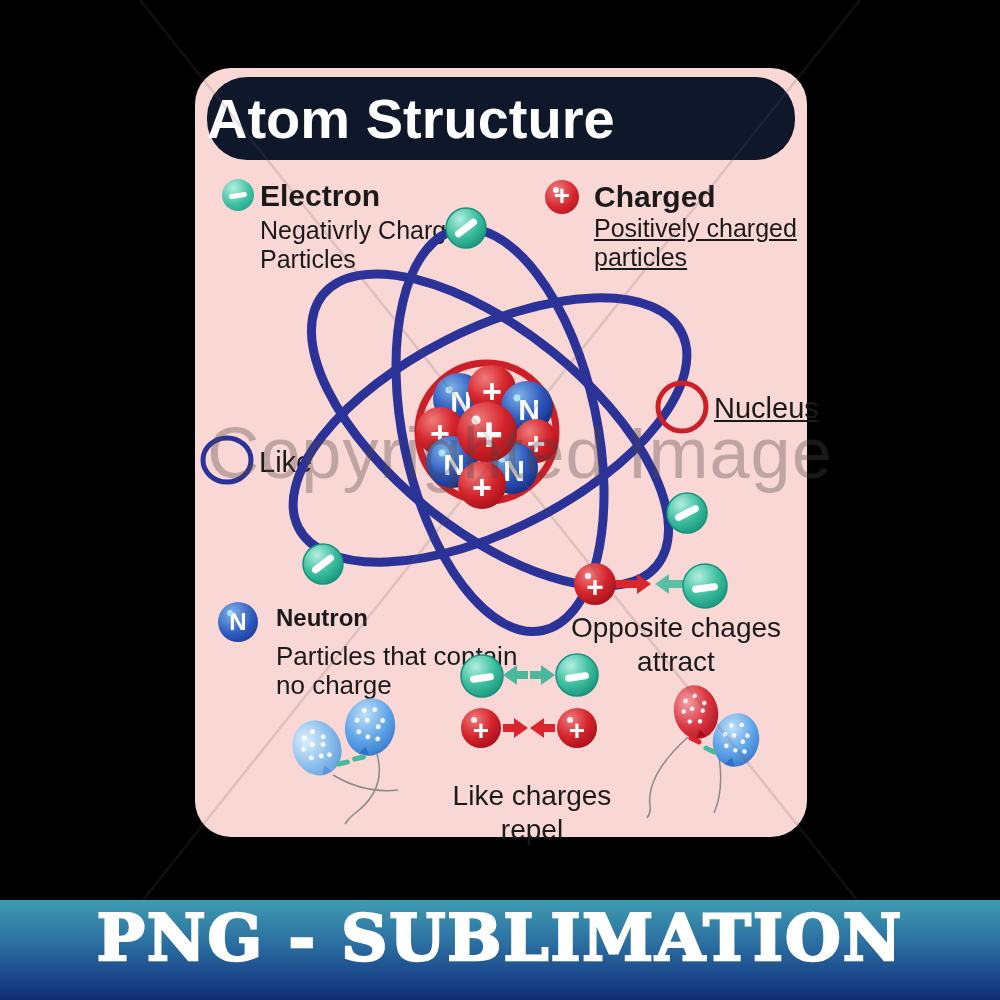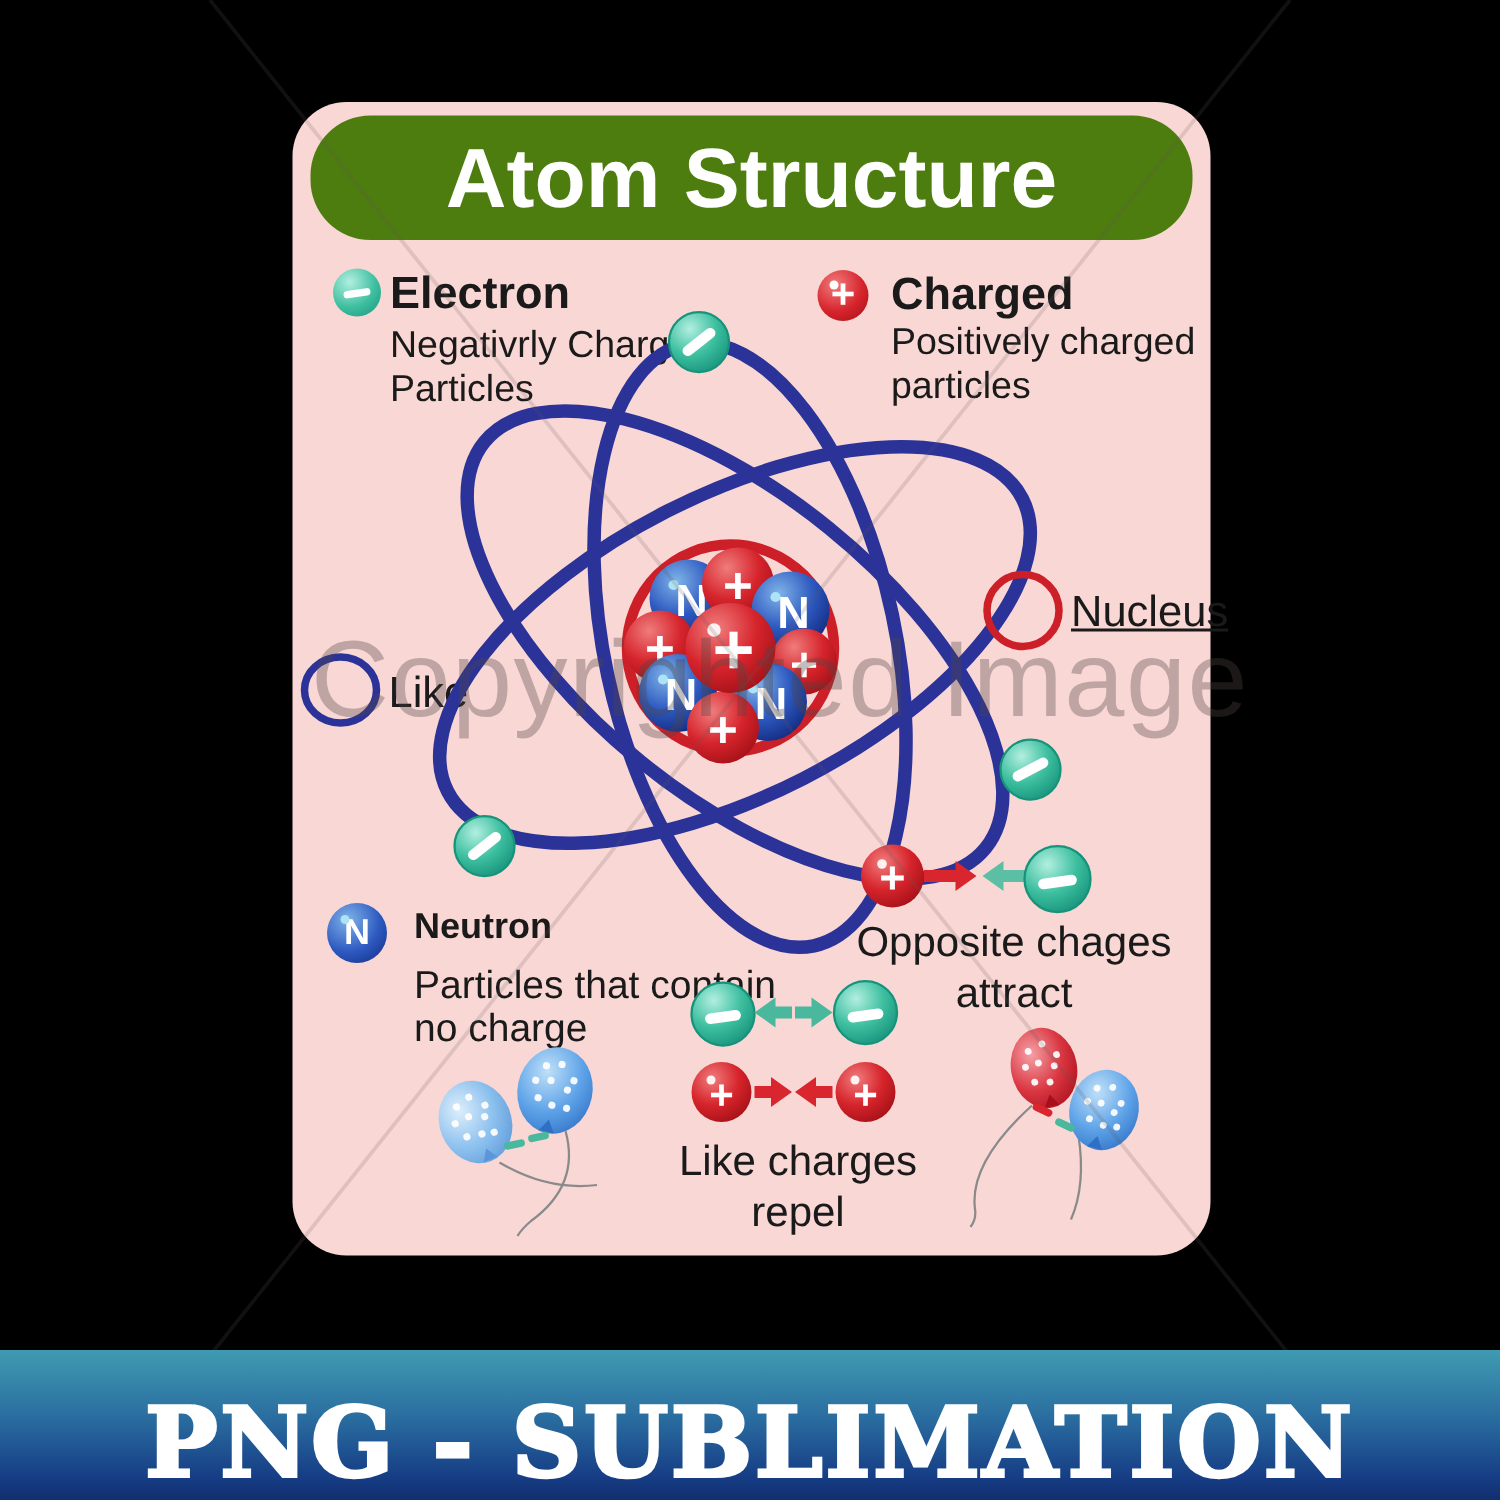--- a/index.html
+++ b/index.html
@@ -1,22 +1,22 @@
 <!DOCTYPE html>
 <html><head>
 <meta charset="utf-8">
 <style>
   html,body{margin:0;padding:0;background:#000;}
   .stage{position:relative;width:1000px;height:1000px;background:#000;overflow:hidden;
          font-family:"Liberation Sans",sans-serif;}
   .abs{position:absolute;}
   
   .card{left:195px;top:68px;width:612px;height:769px;background:#f9d7d5;border-radius:36px;}
-  .header{left:207px;top:77px;width:588px;height:83px;background:#4d7c0f;border-radius:40px;
-          display:flex;align-items:center;justify-content:center;}
+  .header{left:207px;top:77px;width:588px;height:83px;background:#0f172a;border-radius:40px;
+          display:flex;align-items:center;justify-content:flex-start;}
   .title{color:#fff;font-size:56px;font-weight:bold;letter-spacing:0px;}
   
   .leg-title{font-size:30px;font-weight:bold;color:#1a1a1a;}
   .leg-desc{font-size:25px;line-height:29px;color:#1a1a1a;}
   .label-txt{font-size:29px;color:#1a1a1a;}
   .cap{font-size:28px;line-height:34px;color:#1a1a1a;text-align:center;}
   
   .icon{border-radius:50%;display:flex;align-items:center;justify-content:center;position:absolute;}
   .icon-electron{background:radial-gradient(circle at 35% 28%,#b2efe0,#3dbf9f 55%,#17937c);}
   .icon-proton{background:radial-gradient(circle at 35% 28%,#ef7c7c,#d6242c 55%,#a31017);}
@@ -25,21 +25,21 @@
   .minus-bar{background:#fff;border-radius:3px;transform:rotate(-8deg);}
   .hl-dot{position:absolute;background:#fff;border-radius:50%;}
   .hl-dot-blue{position:absolute;background:#aee3f5;border-radius:50%;}
   
   .wm-text{left:0;top:412px;width:1000px;text-align:center;font-size:72px;
            color:rgba(80,70,70,0.35);letter-spacing:1px;pointer-events:none;margin-left:20px;}
   .wm-svg{left:0;top:0;pointer-events:none;}
   
   .banner{left:0;top:900px;width:1000px;height:100px;
           background:linear-gradient(to bottom,#3f9bb1 0%,#2a6da0 45%,#163d85 85%,#122e6e 100%);
-          display:flex;align-items:flex-end;justify-content:center;}
+          display:flex;align-items:flex-start;justify-content:center;}
   .banner-text{font-family:"DejaVu Serif",serif;font-weight:bold;font-size:64px;color:#fff;
                letter-spacing:2px;-webkit-text-stroke:2.5px #fff;}
   svg text{font-family:"Liberation Sans",sans-serif;}
 </style>
 </head>
 <body>
 
 <div class="stage">
 
   <div class="abs card"></div>
@@ -55,21 +55,21 @@
   <div class="abs leg-desc" style="left:260px;top:216px;">
     <div>Negativrly Charged</div>
     <div>Particles</div>
   </div>
 
   <div class="icon icon-proton" style="left:545px;top:180px;width:34px;height:34px;">
     <span class="glyph" style="font-size:28px;margin-top:-2px;">+</span>
     <span class="hl-dot" style="left:8px;top:7px;width:6px;height:6px;"></span>
   </div>
   <div class="abs leg-title" style="left:594px;top:180px;">Charged</div>
-  <div class="abs leg-desc" style="left:594px;top:214px;">
+  <div class="abs leg-desc" style="left:594px;top:214px;text-decoration:underline;">
     <div>Positively charged</div>
     <div>particles</div>
   </div>
 
   <div class="icon icon-neutron" style="left:218px;top:602px;width:40px;height:40px;">
     <span class="glyph" style="font-size:24px;">N</span>
     <span class="hl-dot-blue" style="left:9px;top:8px;width:6px;height:6px;"></span>
   </div>
   <div class="abs leg-title" style="left:276px;top:604px;font-size:24px;">Neutron</div>
   <div class="abs leg-desc" style="left:276px;top:642px;font-size:26px;">
@@ -77,21 +77,21 @@
     <div>no charge</div>
   </div>
 
   <div class="abs label-txt" style="left:714px;top:392px;text-decoration:underline;">Nucleus</div>
   <div class="abs label-txt" style="left:259px;top:446px;">Like</div>
 
   <div class="abs cap" style="left:545px;top:611px;width:222px;margin-left:20px;">
     <div>Opposite chages</div>
     <div>attract</div>
   </div>
-  <div class="abs cap" style="left:432px;top:757px;width:200px;">
+  <div class="abs cap" style="left:432px;top:779px;width:200px;">
     <div>Like charges</div>
     <div>repel</div>
   </div>
 
   <svg class="abs" style="left:0;top:0;" width="1000" height="1000" viewBox="0 0 1000 1000">
     <defs>
       <radialGradient id="gTeal" cx="35%" cy="28%" r="80%">
         <stop offset="0%" stop-color="#b2efe0"></stop>
           <stop offset="55%" stop-color="#3dbf9f"></stop>
           <stop offset="100%" stop-color="#17937c"></stop>

